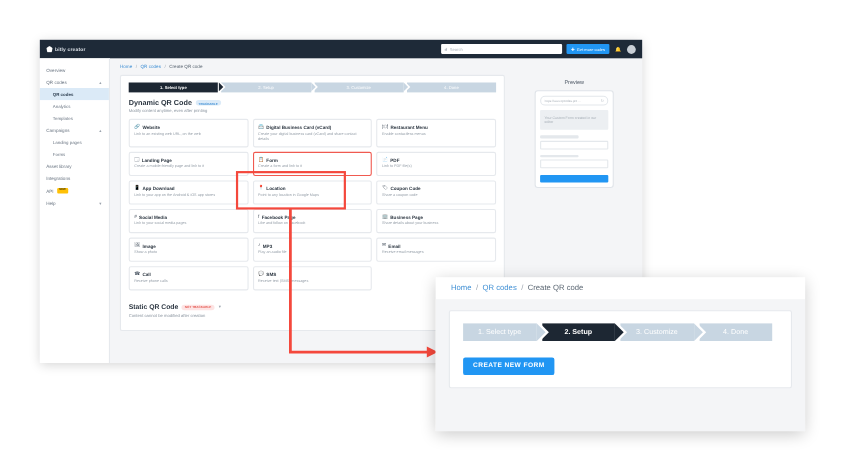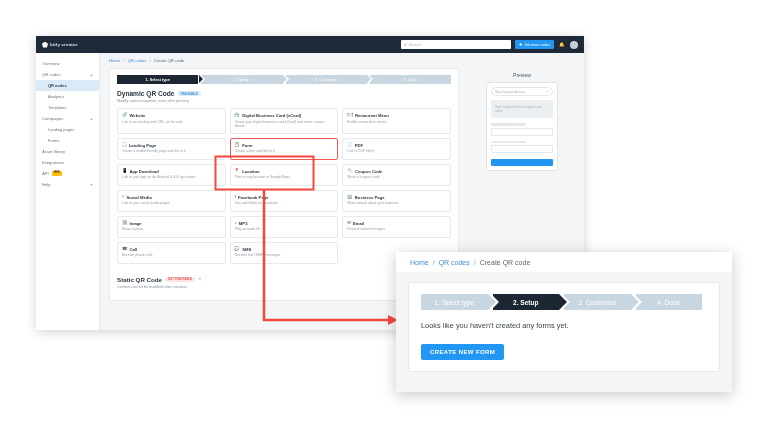--- a/index.html
+++ b/index.html
@@ -468,17 +468,16 @@
         <div class="step active">
           <span>2. Setup</span>
         </div>
         <div class="step">
           <span>3. Customize</span>
         </div>
         <div class="step">
           <span>4. Done</span>
         </div>
       </div>
-      <div id="ov-msg">Looks like you haven't created any forms yet.</div>
       <div id="ov-btn">CREATE NEW FORM</div>
     </div>
   </div>
 </div>
 
 </body></html>

